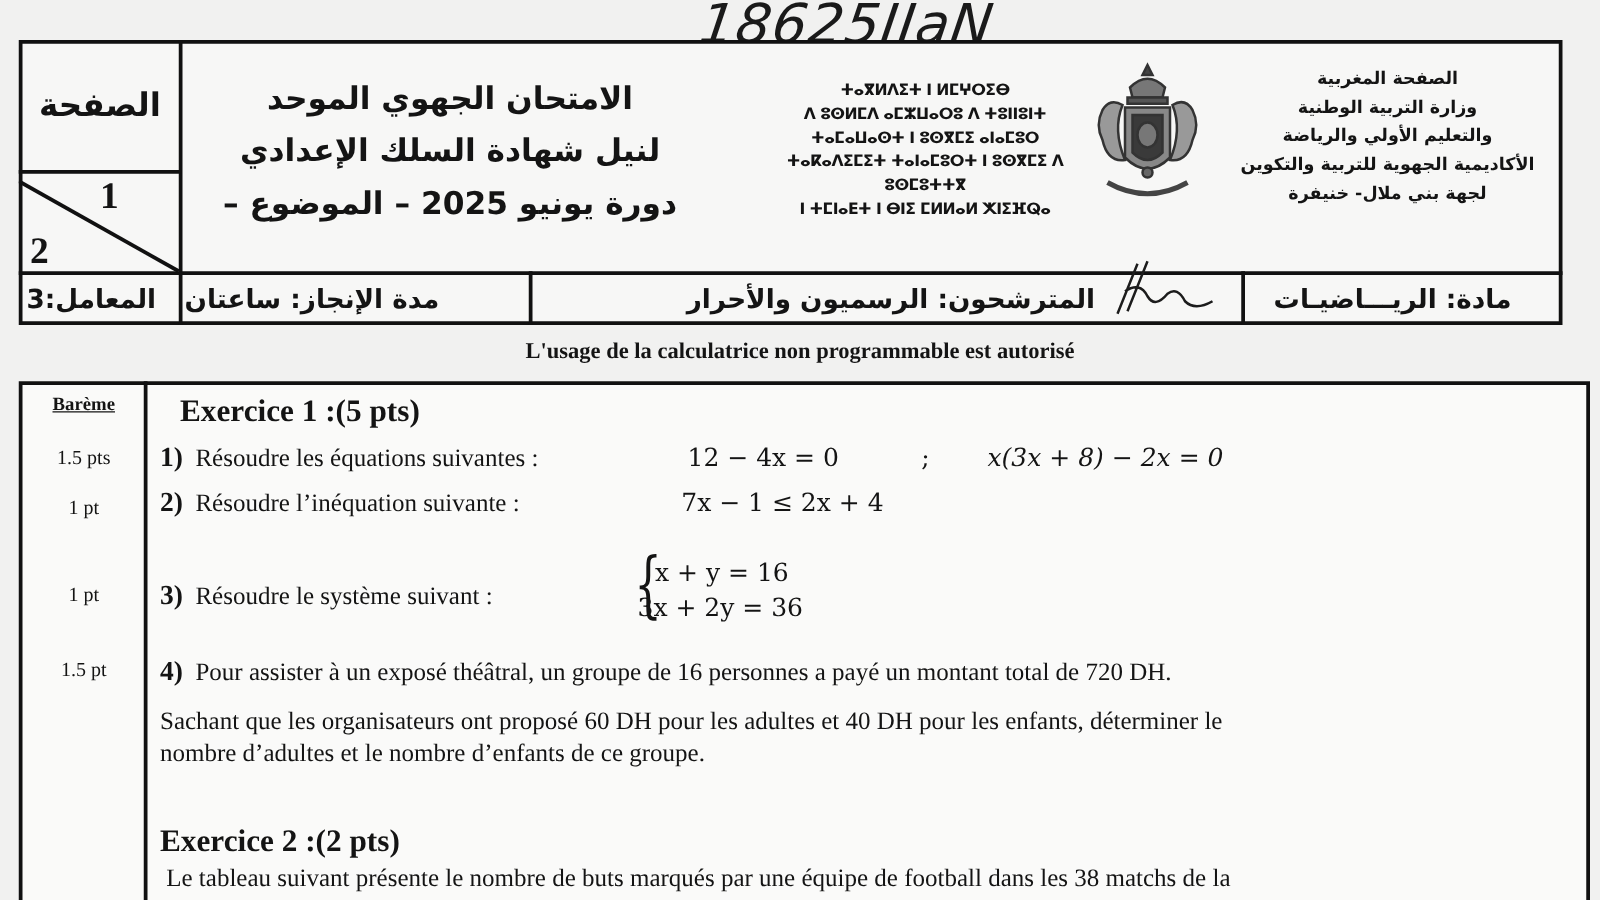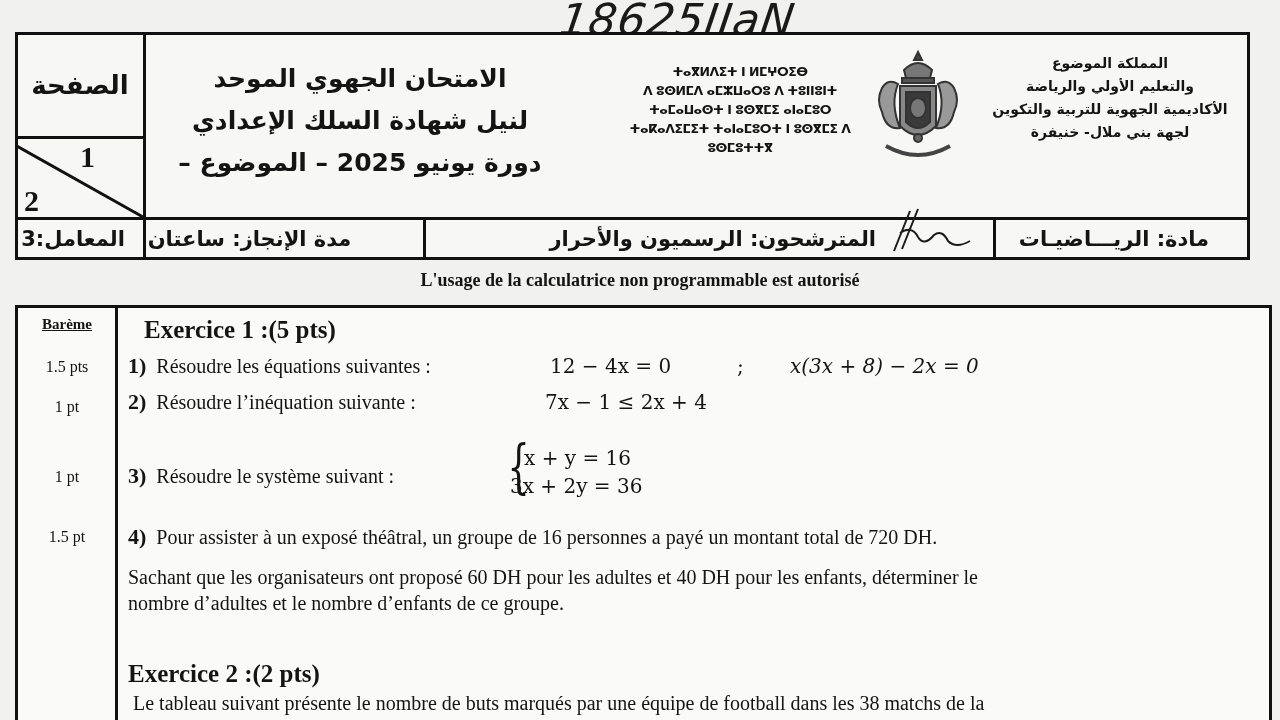--- a/index.html
+++ b/index.html
@@ -83,39 +83,41 @@
   <div>الامتحان الجهوي الموحد</div>
   <div>لنيل شهادة السلك الإعدادي</div>
   <div>دورة يونيو 2025 – الموضوع –</div>
 </div>
 
 <div class="abs tifinagh">
   <div>ⵜⴰⴳⵍⴷⵉⵜ ⵏ ⵍⵎⵖⵔⵉⴱ</div>
   <div>ⴷ ⵓⵙⵍⵎⴷ ⴰⵎⵣⵡⴰⵔⵓ ⴷ ⵜⵓⵏⵏⵓⵏⵜ</div>
   <div>ⵜⴰⵎⴰⵡⴰⵙⵜ ⵏ ⵓⵙⴳⵎⵉ ⴰⵏⴰⵎⵓⵔ</div>
   <div>ⵜⴰⴽⴰⴷⵉⵎⵉⵜ ⵜⴰⵏⴰⵎⵓⵔⵜ ⵏ ⵓⵙⴳⵎⵉ ⴷ ⵓⵙⵎⵓⵜⵜⴳ</div>
+  <div>ⵏ ⵜⵎⵏⴰⴹⵜ ⵏ ⴱⵏⵉ ⵎⵍⵍⴰⵍ ⵅⵏⵉⴼⵕⴰ</div>
 </div>
 
 <svg class="abs emblem" viewBox="0 0 100 120">
   <g fill="none" stroke="#333" stroke-width="2">
     <path d="M50 4 l4 8 -8 0 z" fill="#444"></path>
     <path d="M36 22 q14 -14 28 0 l-2 8 h-24 z" fill="#777"></path>
     <rect x="34" y="30" width="32" height="5" fill="#555"></rect>
     <path d="M32 38 h36 v40 q-18 18 -36 0 z" fill="#888"></path>
     <path d="M38 44 h24 v30 q-12 12 -24 0 z" fill="#3a3a3a"></path>
     <ellipse cx="50" cy="60" rx="8" ry="10" fill="#777"></ellipse>
     <path d="M14 40 q6 -10 16 -4 q-8 20 2 44 q-14 2 -18 -16 q-6 -12 0 -24z" fill="#999"></path>
     <path d="M86 40 q-6 -10 -16 -4 q8 20 -2 44 q14 2 18 -16 q6 -12 0 -24z" fill="#999"></path>
     <path d="M18 98 q32 18 64 0" stroke-width="4" stroke="#444"></path>
     <circle cx="50" cy="90" r="4" fill="#666"></circle>
   </g>
 </svg>
 
 <div class="abs ministry ar">
-  <div>المملكة الموضوع</div>
+  <div>الصفحة المغربية</div>
+  <div>وزارة التربية الوطنية</div>
   <div>والتعليم الأولي والرياضة</div>
   <div>الأكاديمية الجهوية للتربية والتكوين</div>
   <div>لجهة بني ملال- خنيفرة</div>
 </div>
 
 <div class="abs info-cell ar" style="left:18px;width:110px;">المعامل:3</div>
 <div class="abs info-cell ar" style="left:130px;width:239px;">مدة الإنجاز: ساعتان</div>
 <div class="abs info-cell ar" style="left:426px;width:450px;text-align:right;">المترشحون: الرسميون والأحرار</div>
 <svg class="abs" style="left:880px;top:203px;" width="110" height="55">
   <path d="M30 8 L14 48 M38 6 L22 46 M20 30 q12 -8 18 4 q6 10 16 -2 q8 -6 14 6 q8 8 22 0" fill="none" stroke="#1c1c1c" stroke-width="2"></path>

